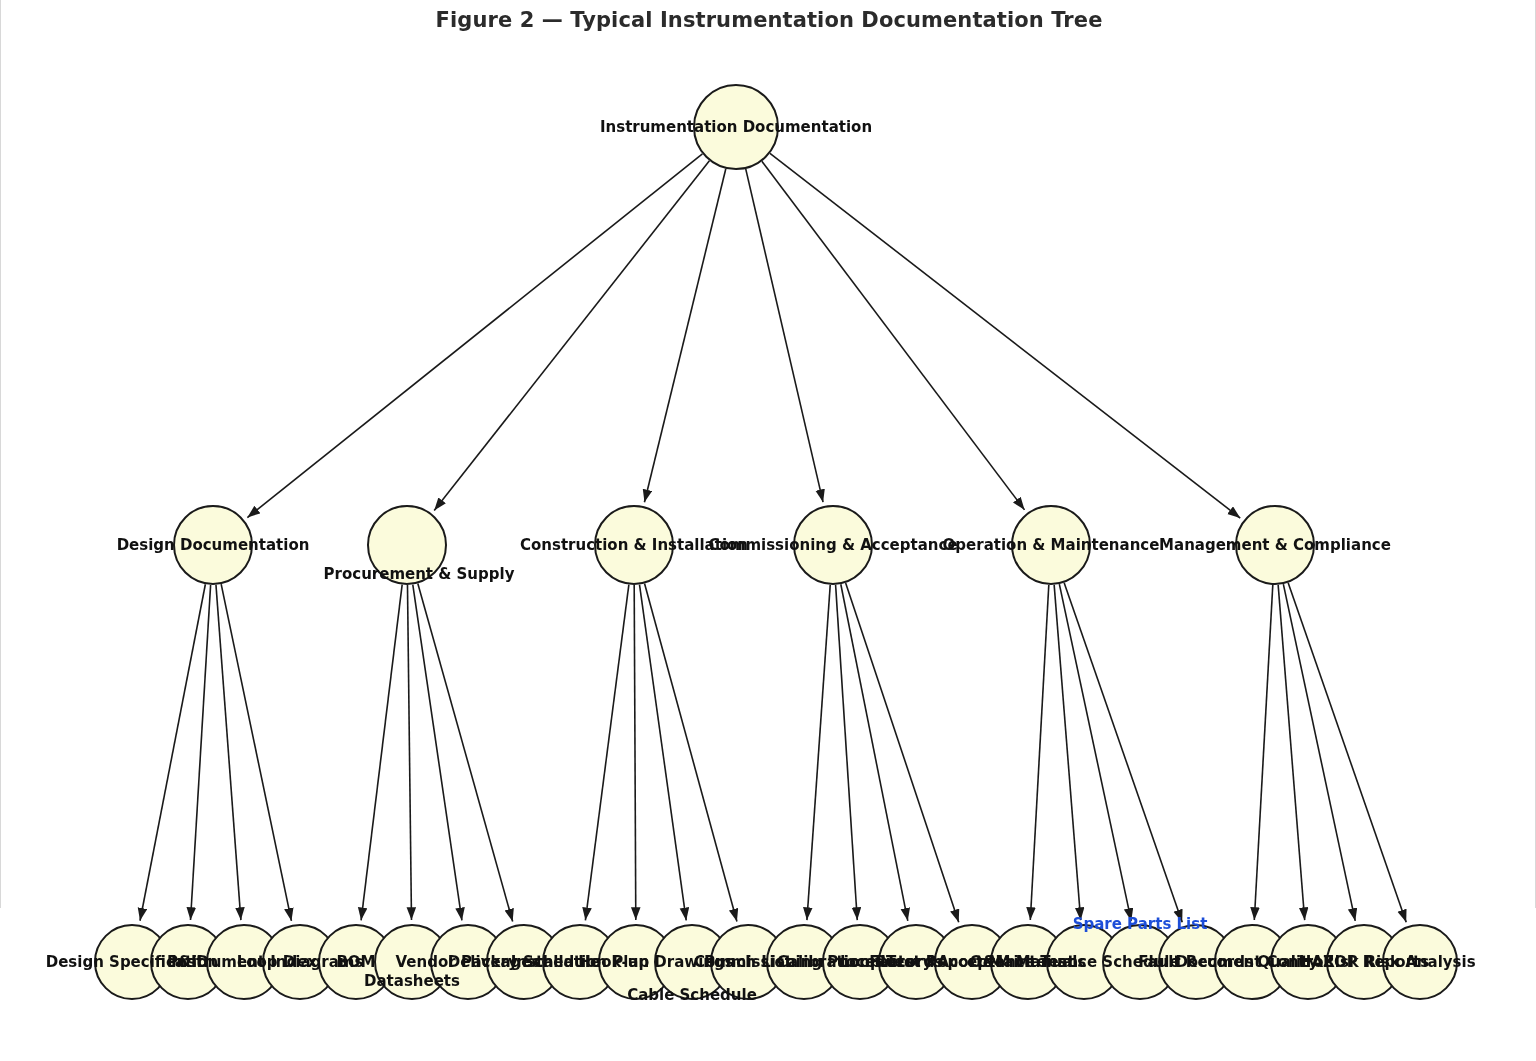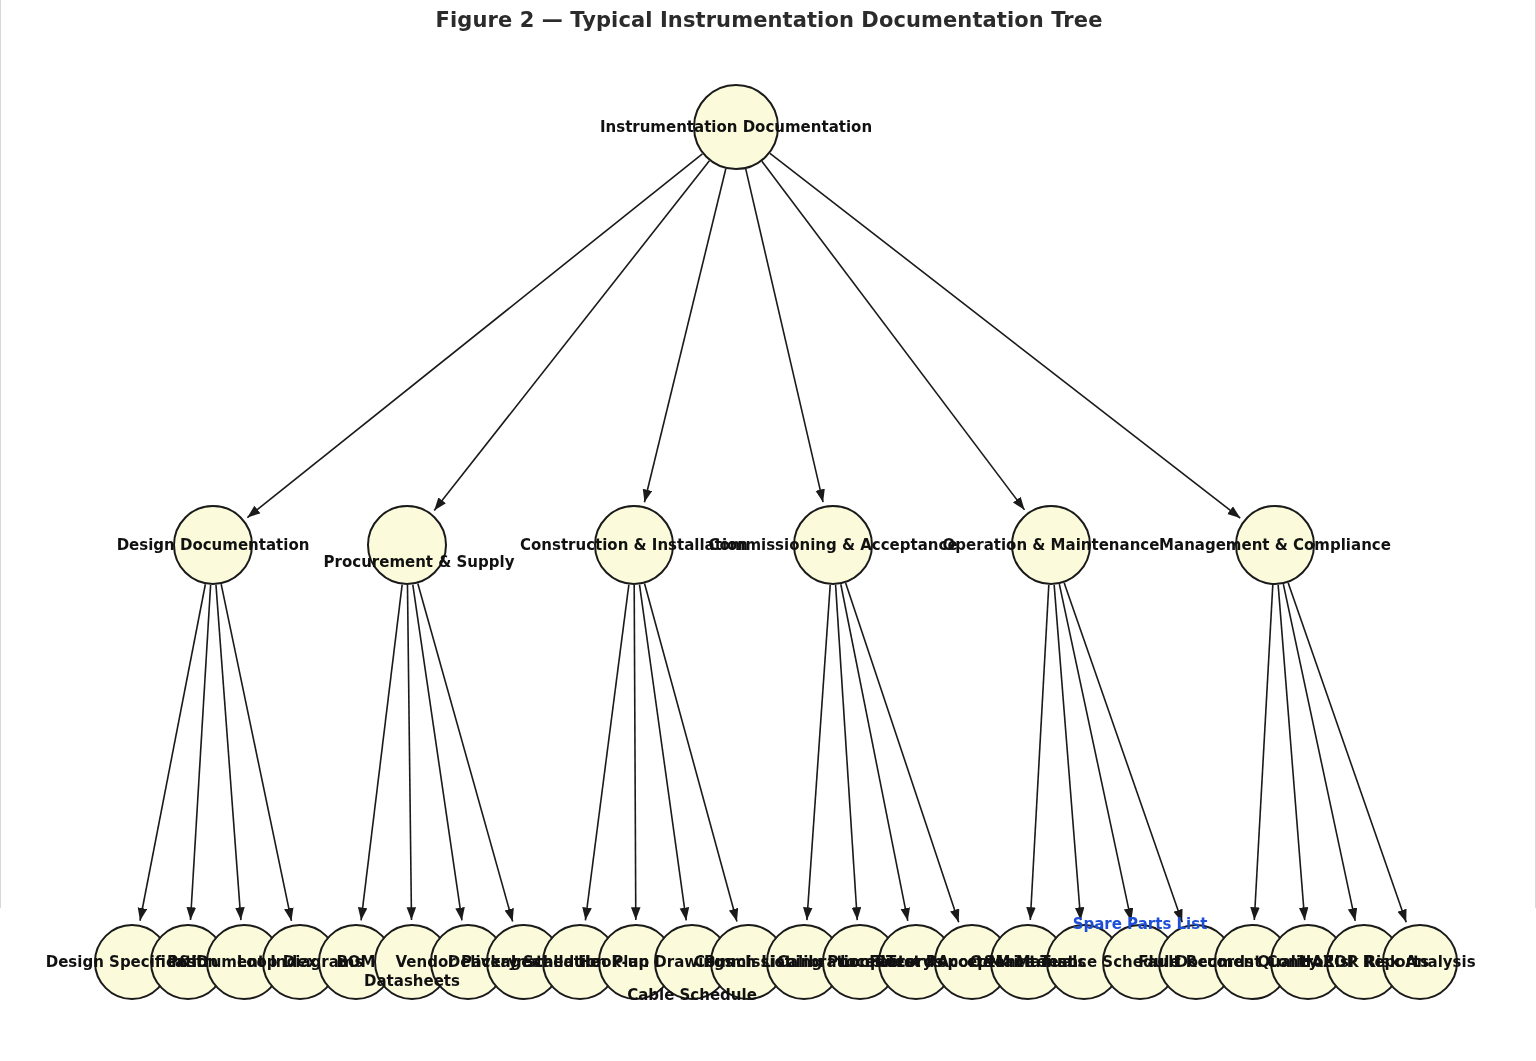--- a/index.html
+++ b/index.html
@@ -139,21 +139,21 @@
       <div class="node" style="left: 1101px; top: 924px; width: 76px; height: 76px; background: rgb(251, 251, 220); border-color: rgb(26, 26, 26);"></div>
       <div class="node" style="left: 1157px; top: 924px; width: 76px; height: 76px; background: rgb(251, 251, 220); border-color: rgb(26, 26, 26);"></div>
       <div class="node" style="left: 1213px; top: 924px; width: 76px; height: 76px; background: rgb(251, 251, 220); border-color: rgb(26, 26, 26);"></div>
       <div class="node" style="left: 1269px; top: 924px; width: 76px; height: 76px; background: rgb(251, 251, 220); border-color: rgb(26, 26, 26);"></div>
       <div class="node" style="left: 1325px; top: 924px; width: 76px; height: 76px; background: rgb(251, 251, 220); border-color: rgb(26, 26, 26);"></div>
       <div class="node" style="left: 1381px; top: 924px; width: 76px; height: 76px; background: rgb(251, 251, 220); border-color: rgb(26, 26, 26);"></div>
     </div>
   <div id="labels-layer">
       <div class="node-label lbl-root" style="left: 735px; top: 127px; color: rgb(17, 17, 17);">Instrumentation Documentation</div>
       <div class="node-label lbl-branch" style="left: 212px; top: 545px; color: rgb(17, 17, 17);">Design Documentation</div>
-      <div class="node-label lbl-branch" style="left: 406px; top: 562px; color: rgb(17, 17, 17); padding-left: 24px;">Procurement &amp; Supply</div>
+      <div class="node-label lbl-branch" style="left: 406px; top: 574px; color: rgb(17, 17, 17); padding-left: 24px;">Procurement &amp; Supply</div>
       <div class="node-label lbl-branch" style="left: 633px; top: 545px; color: rgb(17, 17, 17);">Construction &amp; Installation</div>
       <div class="node-label lbl-branch" style="left: 832px; top: 545px; color: rgb(17, 17, 17);">Commissioning &amp; Acceptance</div>
       <div class="node-label lbl-branch" style="left: 1050px; top: 545px; color: rgb(17, 17, 17);">Operation &amp; Maintenance</div>
       <div class="node-label lbl-branch" style="left: 1274px; top: 545px; color: rgb(17, 17, 17);">Management &amp; Compliance</div>
       <div class="node-label lbl-leaf" style="left: 131px; top: 962px; color: rgb(17, 17, 17);">Design Specification</div>
       <div class="node-label lbl-leaf" style="left: 187px; top: 962px; color: rgb(17, 17, 17);">P&amp;ID</div>
       <div class="node-label lbl-leaf" style="left: 243px; top: 962px; color: rgb(17, 17, 17);">Instrument Index</div>
       <div class="node-label lbl-leaf" style="left: 299px; top: 962px; color: rgb(17, 17, 17);">Loop Diagrams</div>
       <div class="node-label lbl-leaf" style="left: 355px; top: 962px; color: rgb(17, 17, 17);">BOM</div>
       <div class="node-label lbl-leaf" style="left: 411px; top: 962px; color: rgb(17, 17, 17); margin-top: 19px;">Datasheets</div>

